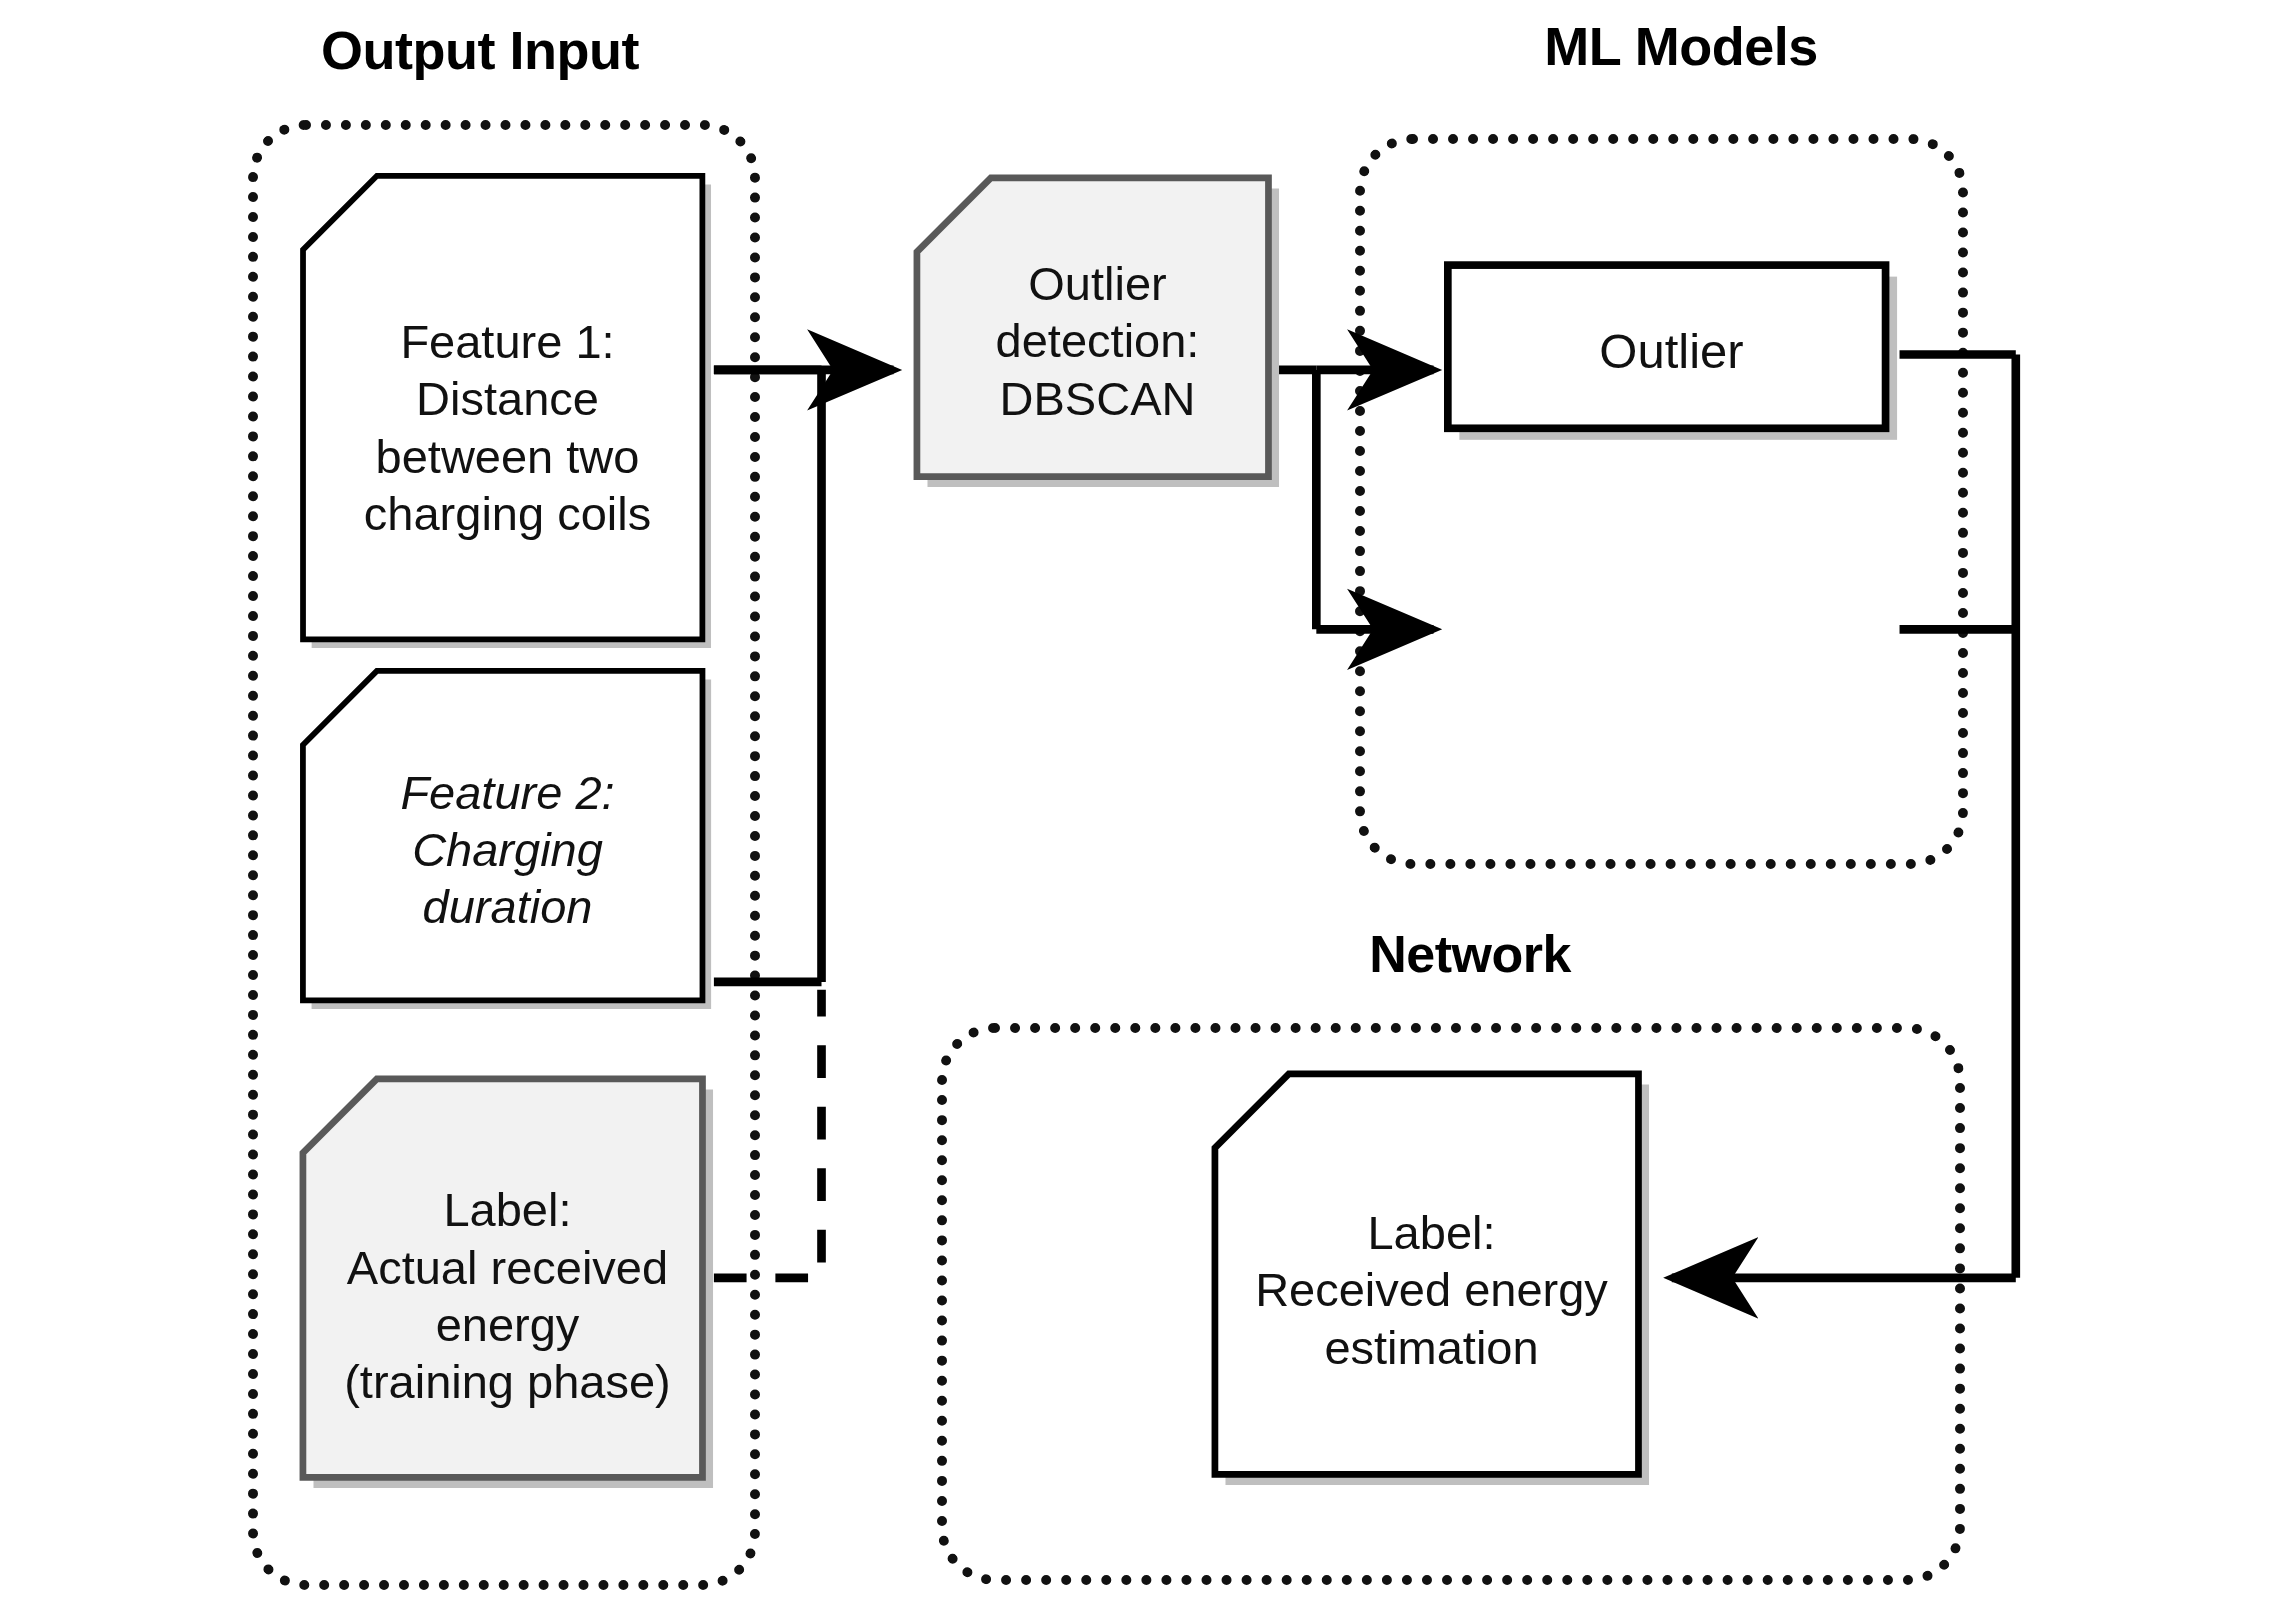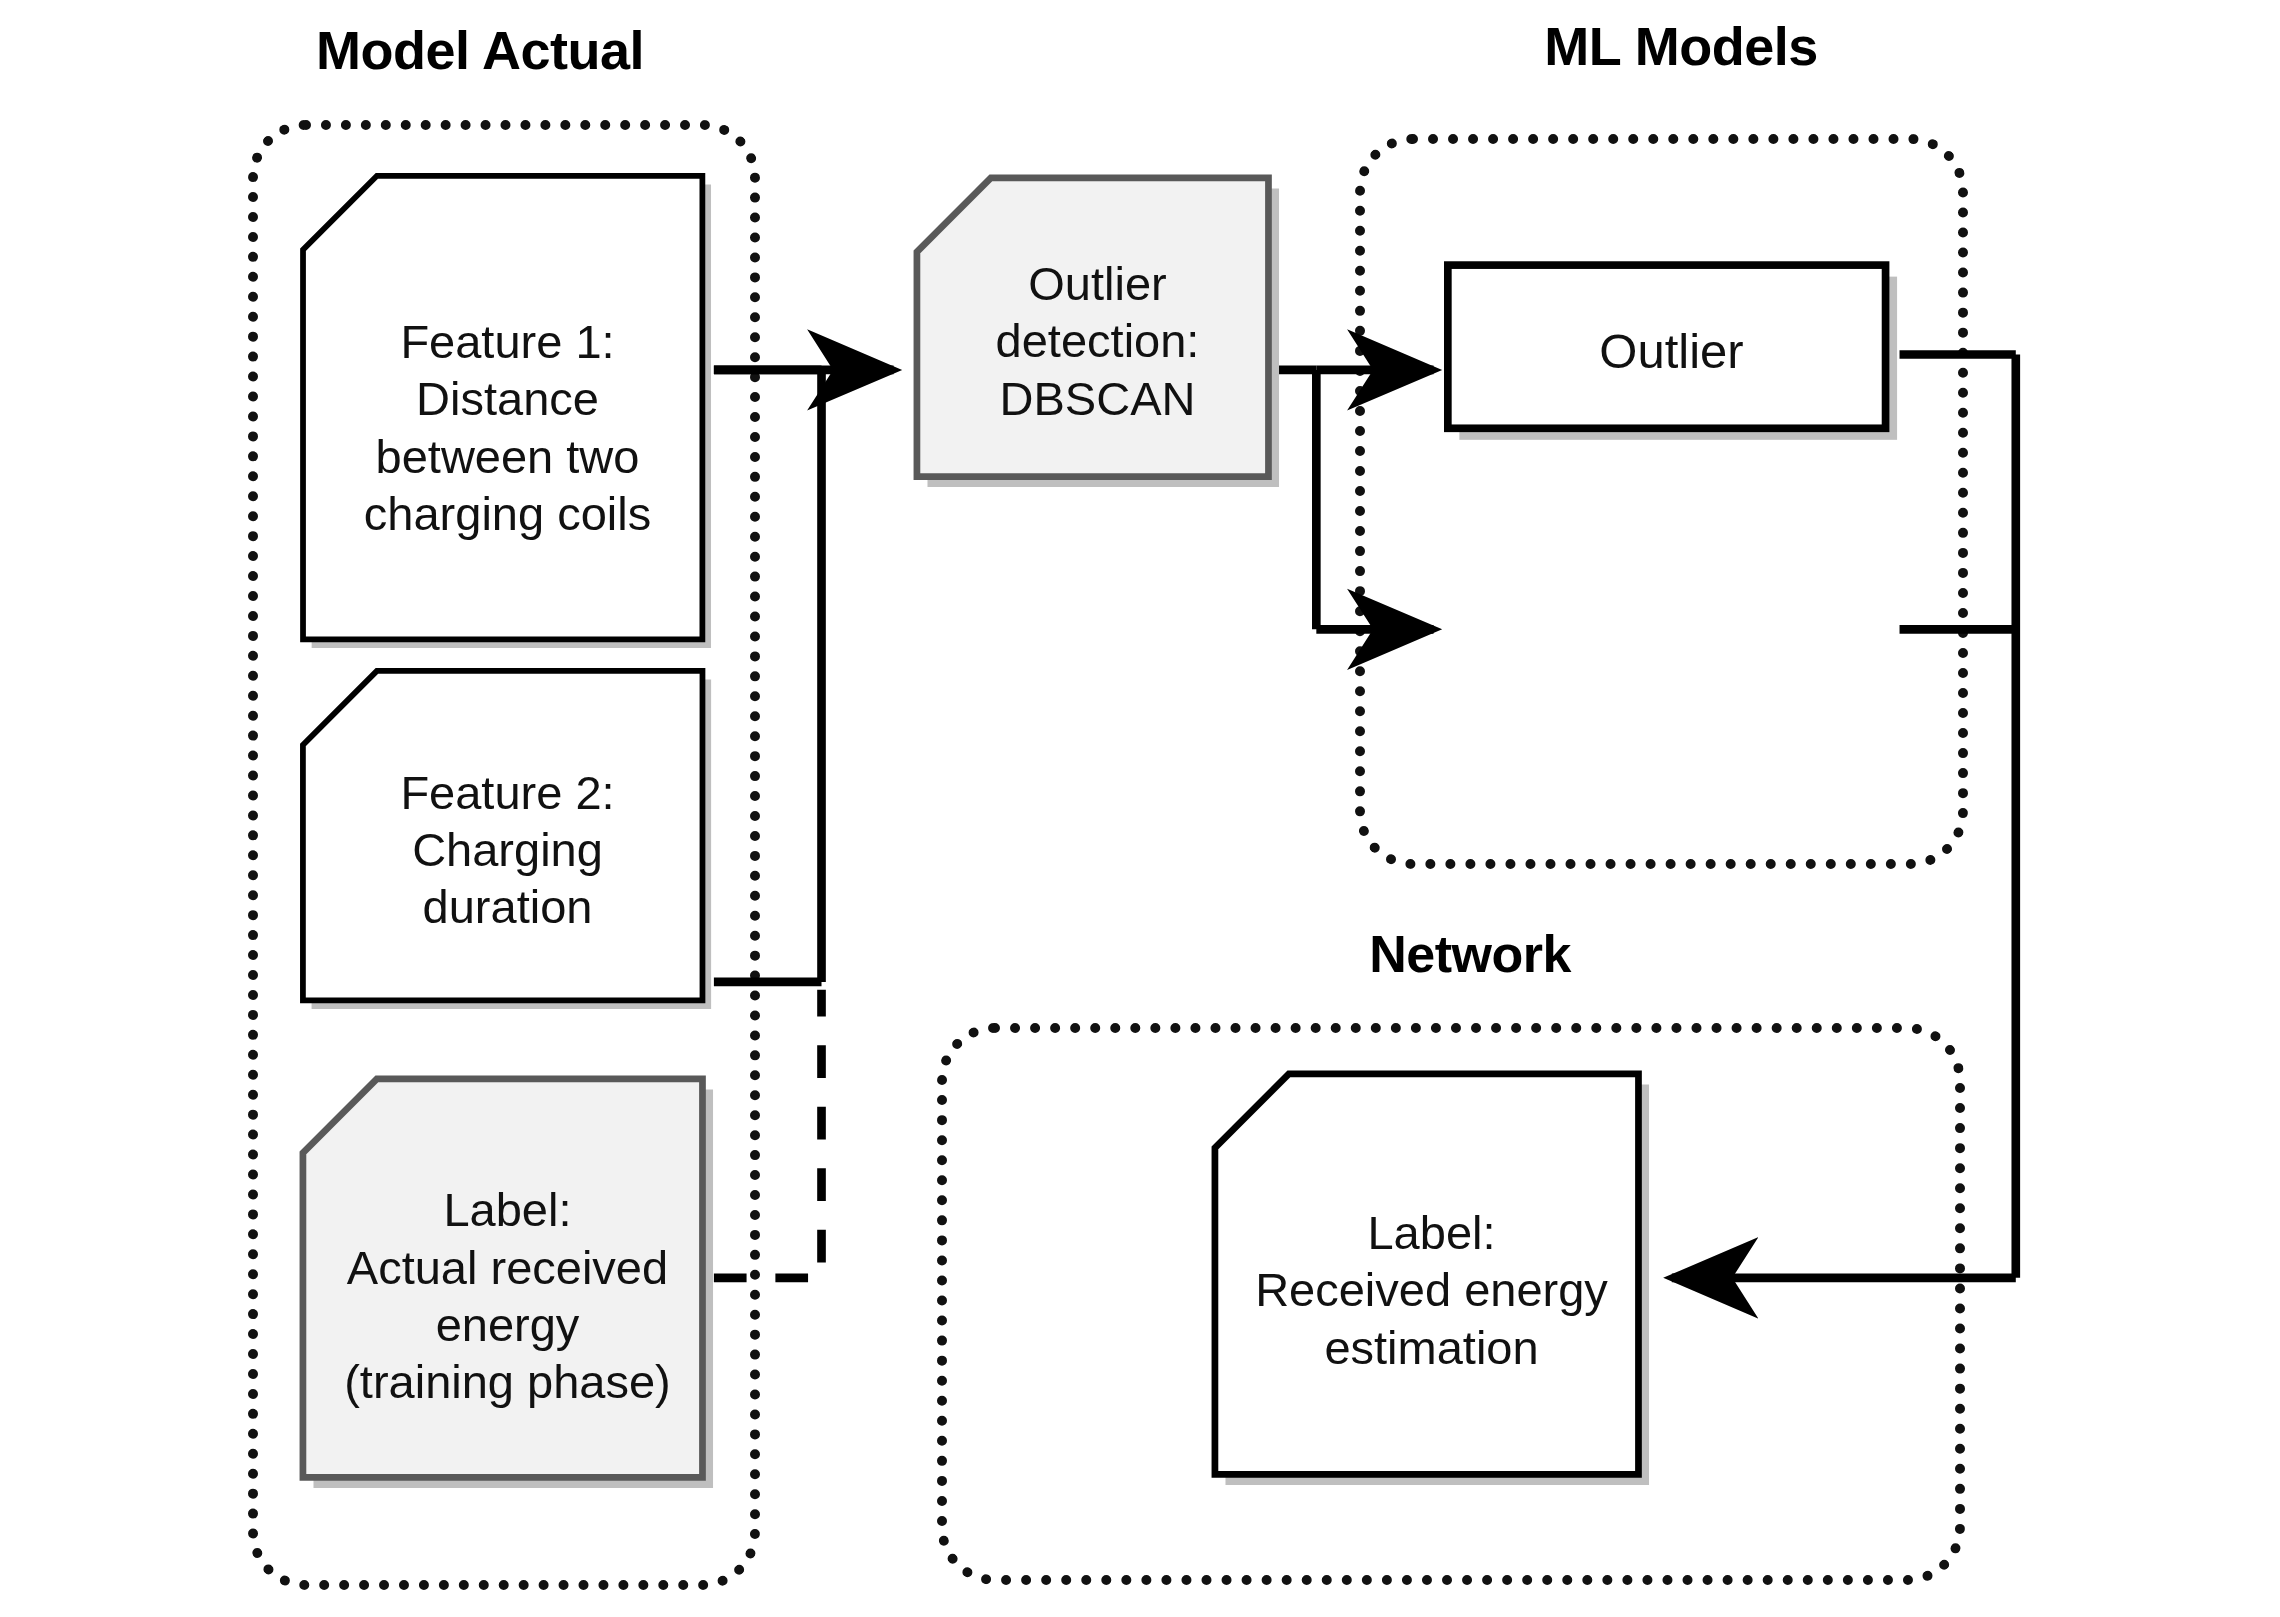--- a/index.html
+++ b/index.html
@@ -71,21 +71,21 @@
     line-height: 1.22;
     padding: 0 13.4px;
     box-sizing: border-box;
     white-space: pre-line;
   }
 
   
   #node-feature-1 { left: 301px; top: 171px;  width: 413px; height: 480px; }
   #node-feature-1 .node-text { font-size: 47px; padding-top: 33px; }
 
-  #node-feature-2 { left: 301px; top: 666px;  width: 413px; height: 346px; }
+  #node-feature-2 { left: 301px; top: 666px;  width: 413px; height: 346px; font-style: italic; }
   #node-feature-2 .node-text { font-size: 47px; padding-top: 21px; }
 
   #node-label-input { left: 301px; top: 1074px; width: 413px; height: 417px; }
   #node-label-input .node-text { font-size: 47px; padding-top: 27px; }
 
   #node-outlier { left: 915px; top: 173px; width: 365px; height: 317px; }
   #node-outlier .node-text { font-size: 47px; padding-top: 19px; }
 
   #node-output-label { left: 1213px; top: 1069px; width: 437px; height: 419px; }
   #node-output-label .node-text { font-size: 47px; padding-top: 23px; }
@@ -95,21 +95,21 @@
   #node-xgboost .node-text { font-size: 49px; }
 
   #node-neural-network { left: 1444px; top: 538px; width: 455px; height: 178px; }
   #node-neural-network .node-text { font-size: 49px; }
 </style>
 </head>
 <body>
 
 <div id="stage">
 
-  <div class="section-title" id="title-model-input">Model Actual</div>
+  <div class="section-title" id="title-model-input">Output Input</div>
   <div class="section-title" id="title-ml-models">ML Models</div>
   <div class="section-title" id="title-output">Network</div>
 
   <div class="group-box" id="group-model-input"></div>
   <div class="group-box" id="group-ml-models"></div>
   <div class="group-box" id="group-output"></div>
 
   <svg id="connectors" viewBox="0 0 2374 1684" xmlns="http://www.w3.org/2000/svg">
     <defs>
       <marker id="arrowhead" markerWidth="12" markerHeight="12" refX="10" refY="5" orient="auto" markerUnits="strokeWidth">

